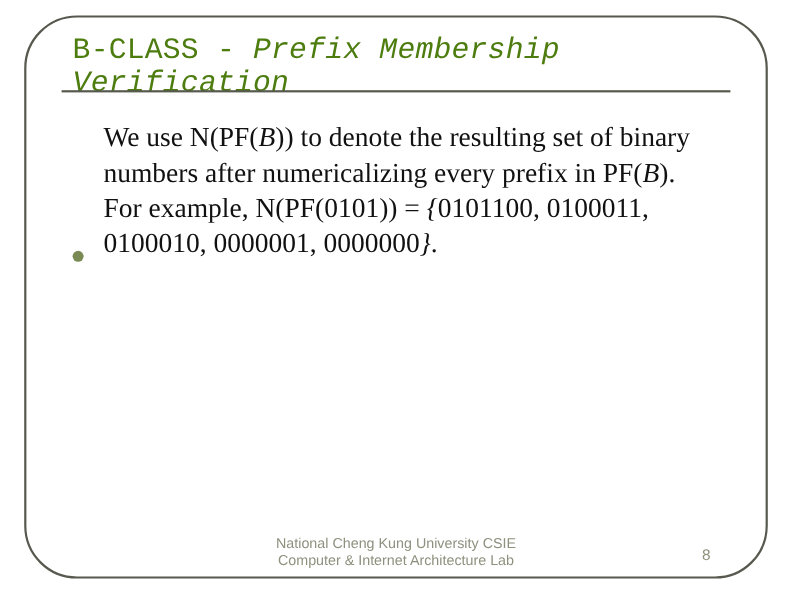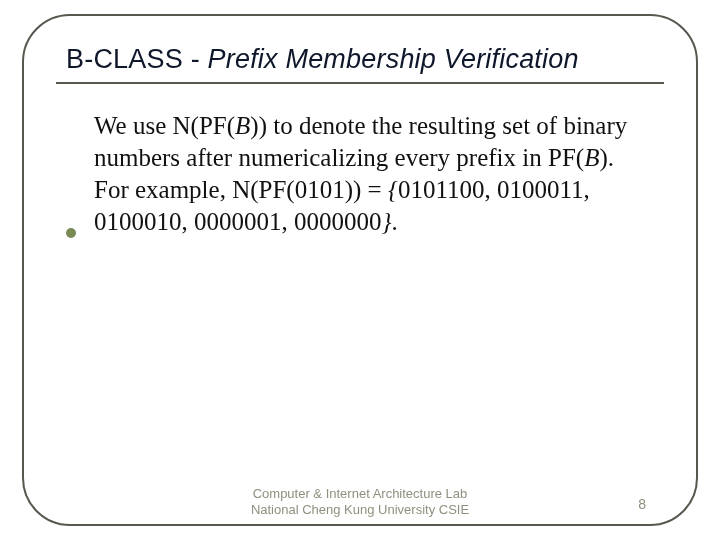--- a/index.html
+++ b/index.html
@@ -15,25 +15,25 @@
     left: 22px;
     top: 14px;
     width: 676px;
     height: 512px;
     border: 2px solid #56594d;
     border-radius: 48px;
   }
   .title {
     position: absolute;
     left: 66px;
-    top: 44px;
+    top: 32px;
     width: 600px;
-    font-family: Liberation Sans, sans-serif;
+    font-family: Liberation Mono, monospace;
     font-size: 27px;
-    color: #0f172a;
+    color: #4d7c0f;
     letter-spacing: 0.2px;
   }
   .title .italic { font-style: italic; }
   .rule {
     position: absolute;
     left: 56px;
     top: 82px;
     width: 608px;
     height: 0;
     border-top: 2px solid #56594d;
@@ -103,18 +103,18 @@
     <div class="bullet-row">
       <div class="bullet-dot"></div>
       <div class="bullet-text">
         <span>We use N(PF(</span><span class="ital">B</span><span>)) to denote the resulting set of binary numbers after numericalizing every prefix in PF(</span><span class="ital">B</span><span>). For example, N(PF(0101)) = </span><span class="ital">{</span><span>0101100, 0100011, 0100010, 0000001, 0000000</span><span class="ital">}</span><span>.</span>
       </div>
     </div>
   </div>
 
   <div class="footer">
     <div class="footer-center">
+      <div>National Cheng Kung University CSIE</div>
       <div>Computer &amp; Internet Architecture Lab</div>
-      <div>National Cheng Kung University CSIE</div>
     </div>
     <div class="footer-pagenum">8</div>
   </div>
 </div>
 
 </body></html>

